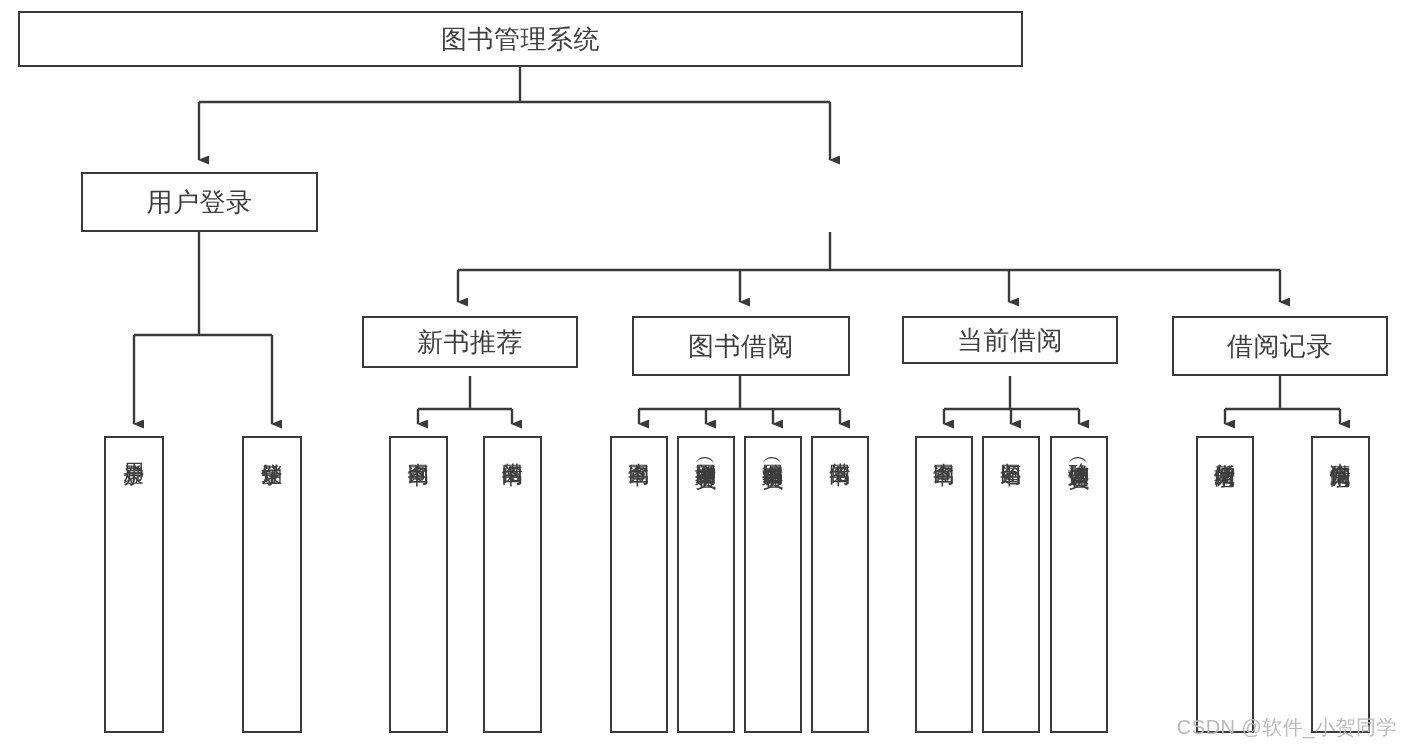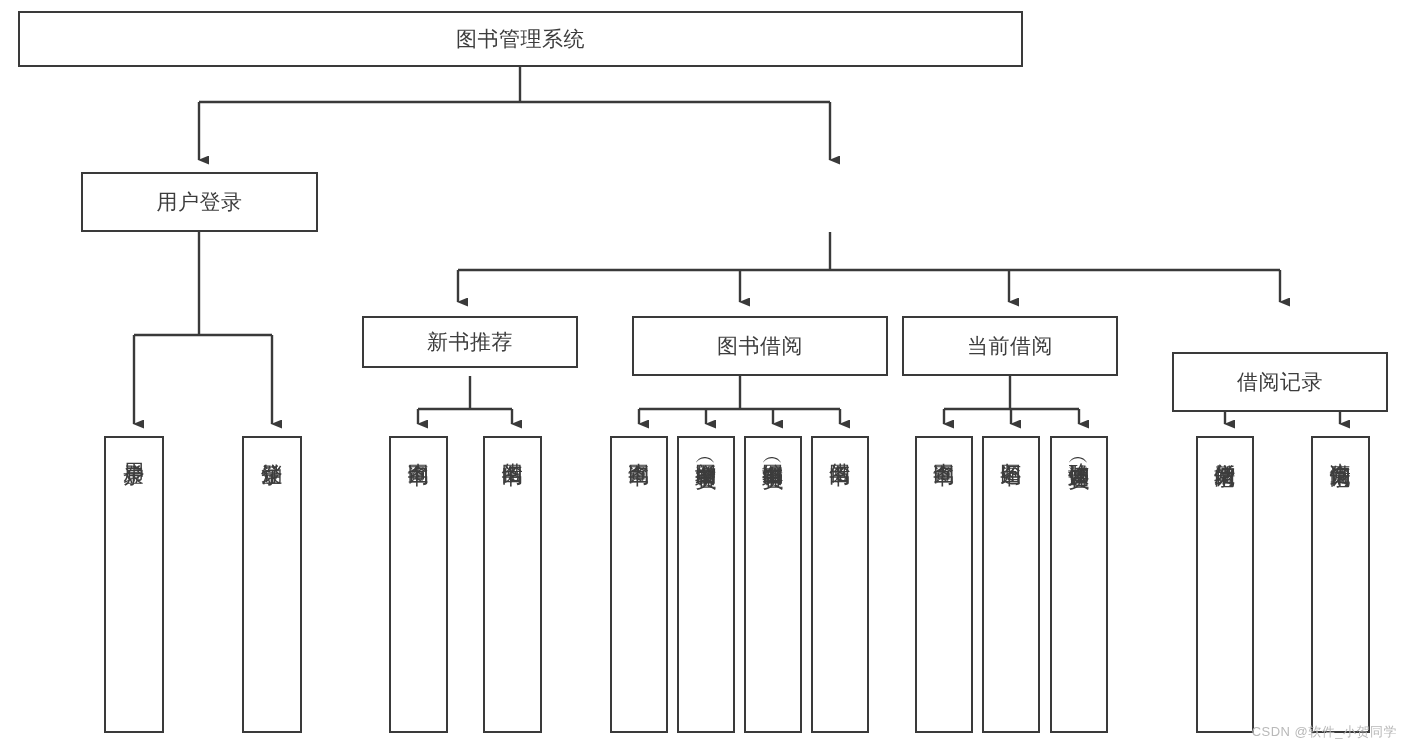--- a/index.html
+++ b/index.html
@@ -29,21 +29,21 @@
     box-sizing: border-box;
     background: #ffffff;
     border: 2px solid #3a3a3a;
     display: flex;
     align-items: center;
     justify-content: center;
     z-index: 2;
   }
   .node-label {
     color: #3d3d3d;
-    font-size: 21px;
+    font-size: 26px;
     line-height: 1.18;
     letter-spacing: 0.5px;
     white-space: nowrap;
     text-align: center;
   }
   .node.leaf {
     align-items: flex-start;
     padding-top: 8px;
   }
   .node.leaf .node-label {
@@ -53,21 +53,21 @@
     line-height: 1.32;
     letter-spacing: 1px;
     white-space: nowrap;
     height: auto;
     max-height: 100%;
   }
   #watermark {
     position: absolute;
     right: 8px;
     bottom: 6px;
-    font-size: 13px;
+    font-size: 20px;
     color: #b9b9b9;
     z-index: 5;
     white-space: nowrap;
     letter-spacing: 0.5px;
   }
 </style>
 </head>
 <body>
 
 <div id="diagram-root">
@@ -128,29 +128,29 @@
 
   <div class="node" style="left:81px; top:172px; width:237px; height:60px;">
     <span class="node-label">用户登录</span>
   </div>
 
 
   <div class="node" style="left:362px; top:316px; width:216px; height:52px;">
     <span class="node-label">新书推荐</span>
   </div>
 
-  <div class="node" style="left:632px; top:316px; width:256px; height:60px;">
+  <div class="node" style="left:632px; top:316px; width:218px; height:60px;">
     <span class="node-label">图书借阅</span>
   </div>
 
-  <div class="node" style="left:902px; top:316px; width:216px; height:60px;">
+  <div class="node" style="left:902px; top:316px; width:216px; height:48px;">
     <span class="node-label">当前借阅</span>
   </div>
 
-  <div class="node" style="left:1172px; top:316px; width:216px; height:60px;margin-top:36px;">
+  <div class="node" style="left:1172px; top:316px; width:216px; height:60px;">
     <span class="node-label">借阅记录</span>
   </div>
 
   <div class="node leaf" style="left:104px; top:436px; width:60px; height:297px;">
     <span class="node-label">用户登录</span>
   </div>
 
   <div class="node leaf" style="left:242px; top:436px; width:60px; height:297px;">
     <span class="node-label">注销登录</span>
   </div>

